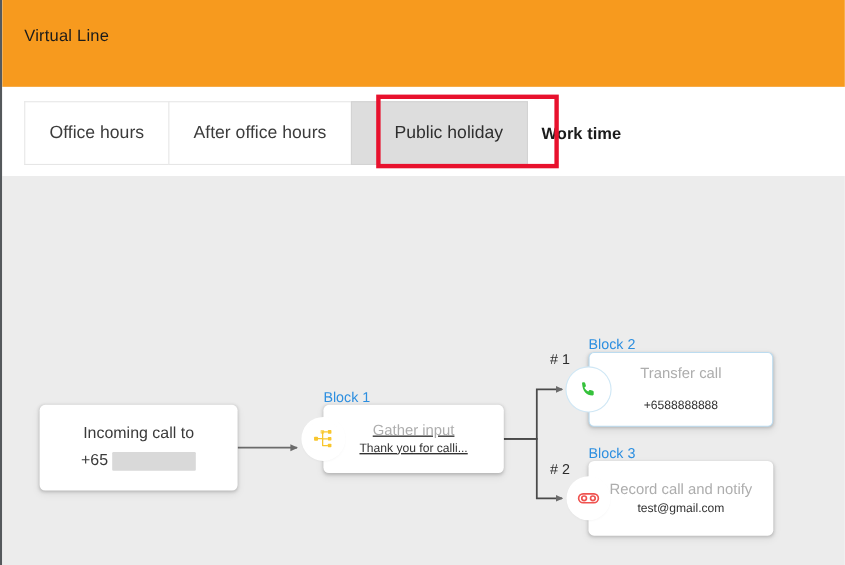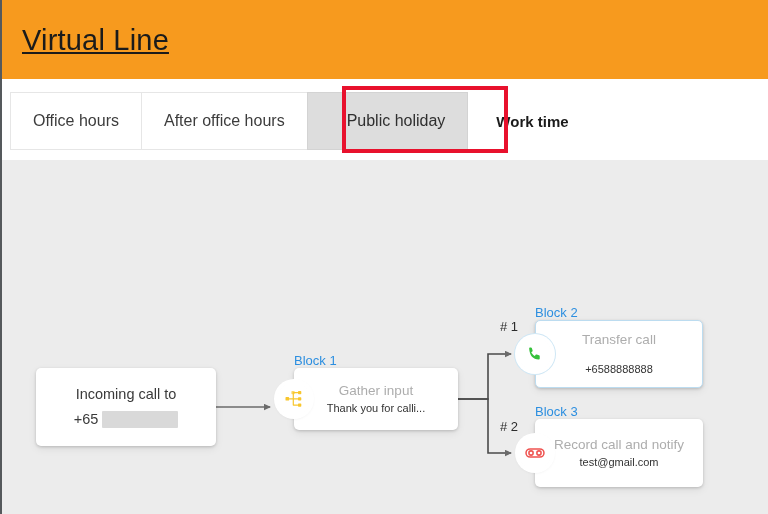--- a/index.html
+++ b/index.html
@@ -29,25 +29,24 @@
     left: 0; top: 0;
     width: 768px;
     height: 79px;
     background: #f79a1e;
     box-sizing: border-box;
   }
   .brand {
     position: absolute;
     left: 20px;
     top: 24px;
-    font-size: 29px;
+    font-size: 15px;
     color: #1b1b1b;
     letter-spacing: 0.2px;
     white-space: nowrap;
-    text-decoration: underline;
   }
   .topnav {
     position: absolute;
     left: 186px;
     top: 29px;
     display: flex;
     align-items: flex-start;
     gap: 0px;
   }
   .topnav-item {
@@ -74,21 +73,21 @@
   .tabstrip {
     position: absolute;
     left: 0; top: 79px;
     width: 768px;
     height: 81px;
     background: #ffffff;
     box-sizing: border-box;
   }
   .tabs {
     position: absolute;
-    left: 8px;
+    left: 20px;
     top: 13px;
     display: flex;
     align-items: stretch;
     height: 58px;
     justify-content: flex-end;
   }
   .tab {
     display: flex;
     align-items: center;
     justify-content: center;
@@ -107,21 +106,21 @@
     background: #dddddd;
     border-color: #d3d3d3;
     color: #2f2f2f;
   }
   .tab.plain {
     border: none;
     background: transparent;
     font-weight: bold;
     font-size: 15px;
     color: #1b1b1b;
-    padding-left: 28px;
+    padding-left: 12px;
   }
   .annot-box {
     position: absolute;
     left: 340px;
     top: 86px;
     width: 166px;
     height: 67px;
     border: 4px solid #e8112d;
     box-sizing: border-box;
     pointer-events: none;
@@ -191,20 +190,21 @@
     border-radius: 1px;
     vertical-align: middle;
   }
 
   
   #node-b1 {
     left: 292px;
     top: 208px;
     width: 164px;
     height: 62px;
+    text-decoration: underline;
   }
   
   #node-b2 {
     left: 533px;
     top: 160px;
     width: 168px;
     height: 68px;
     border: 1px solid #bcdcf0;
     gap: 12px;
   }

